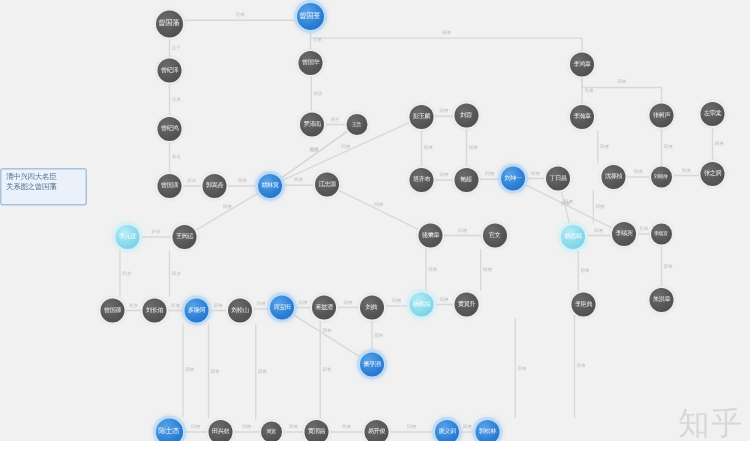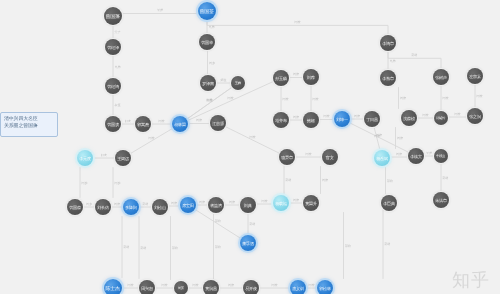--- a/index.html
+++ b/index.html
@@ -79,21 +79,21 @@
     line-height: 1.45;
     white-space: nowrap;
     letter-spacing: -0.2px;
   }
   #callout .callout-line {
     display: block;
   }
   #watermark {
     position: absolute;
     color: #d7d7d7;
-    font-size: 18px;
+    font-size: 21px;
     letter-spacing: 1px;
     user-select: none;
     white-space: nowrap;
   }
   #bottom-strip {
     position: absolute;
     left: 0;
     bottom: 0;
     width: 500px;
     height: 6px;

